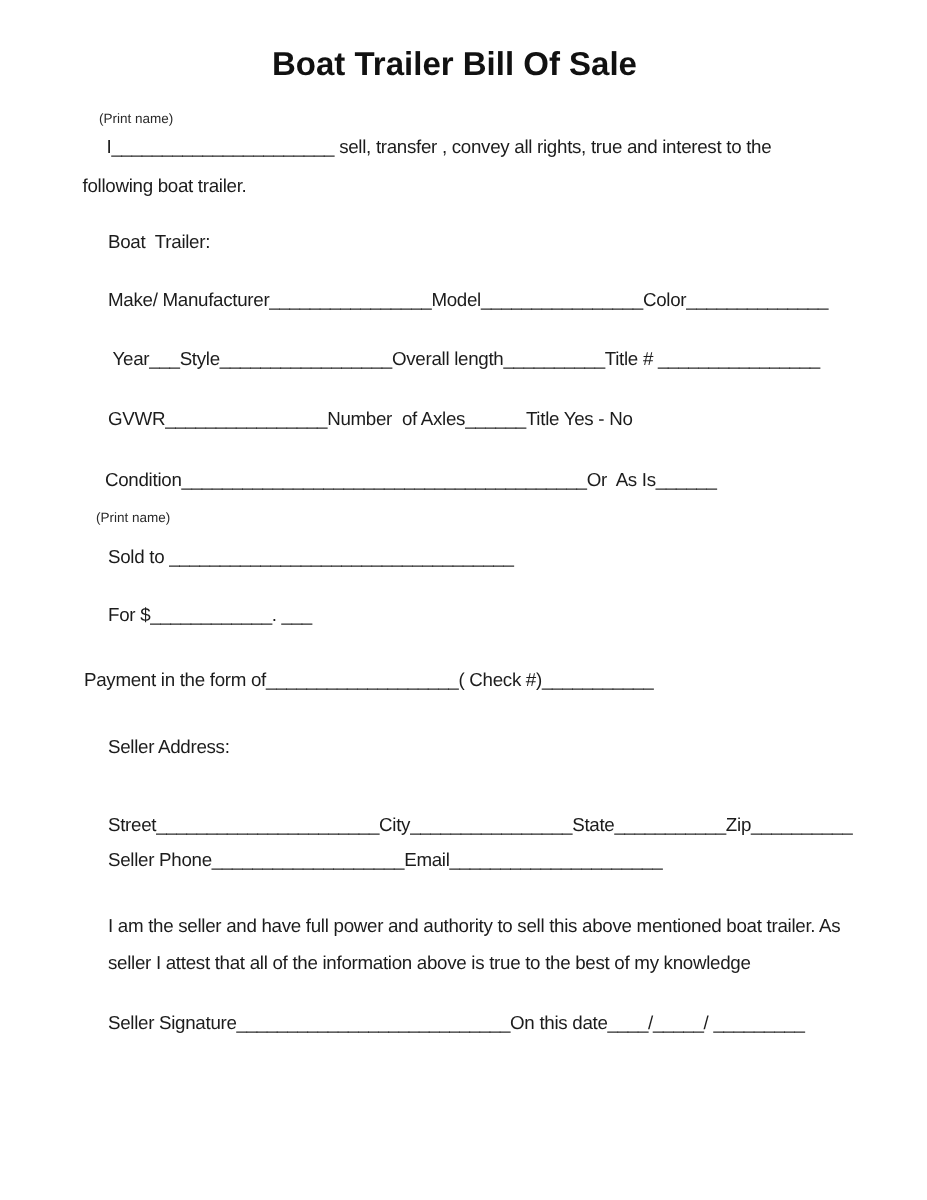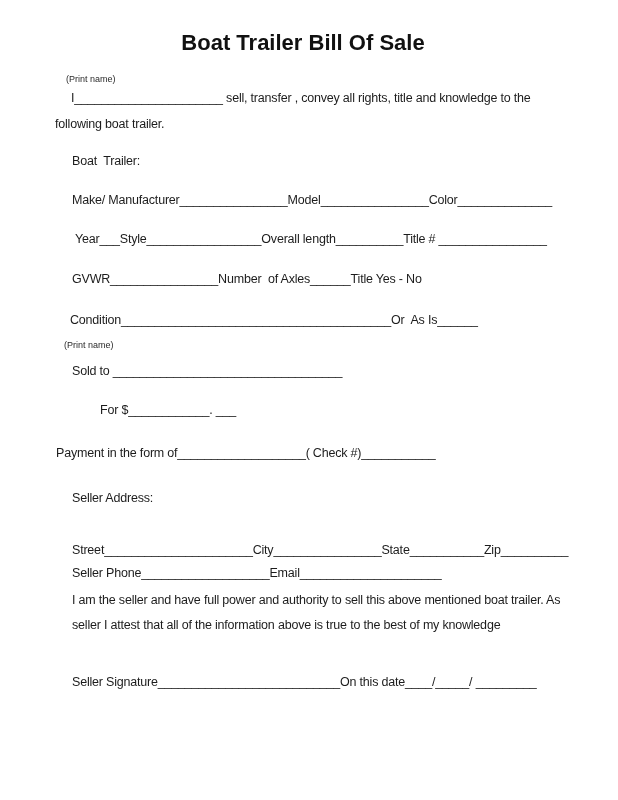--- a/index.html
+++ b/index.html
@@ -40,48 +40,49 @@
     letter-spacing: 0;
     color: #2a2a2a;
   }
   .para {
     position: absolute;
     width: 496px;
     font-size: 12.5px;
     letter-spacing: -0.2px;
     line-height: 25px;
     color: #1c1c1c;
+    margin-top: 17px;
   }
 </style>
 </head>
 <body>
 
 <div class="page">
 
   <div class="doc-title">Boat Trailer Bill Of Sale</div>
 
   <div class="small-note" style="top:74px; left:66px;">(Print name)</div>
 
-  <div class="line" style="top:91px; left:71px;">I______________________ sell, transfer , convey all rights, title and knowledge to the</div>
+  <div class="line" style="top:91px; left:71px;">I______________________ sell, transfer , convey all rights, true and interest to the</div>
   <div class="line" style="top:117px; left:55px;">following boat trailer.</div>
 
   <div class="line" style="top:154px; left:72px;">Boat  Trailer:</div>
 
   <div class="line" style="top:232px; left:72px;"> Year___Style_________________Overall length__________Title # ________________</div>
 
   <div class="line" style="top:193px; left:72px;">Make/ Manufacturer________________Model________________Color______________</div>
 
   <div class="line" style="top:272px; left:72px;">GVWR________________Number  of Axles______Title Yes - No</div>
 
   <div class="line" style="top:313px; left:70px;">Condition________________________________________Or  As Is______</div>
   <div class="small-note" style="top:340px; left:64px;">(Print name)</div>
 
   <div class="line" style="top:364px; left:72px;">Sold to __________________________________</div>
 
-  <div class="line" style="top:403px; left:72px;margin-left:28px;">For $____________. ___</div>
+  <div class="line" style="top:403px; left:72px;">For $____________. ___</div>
 
   <div class="line" style="top:446px; left:56px;">Payment in the form of___________________( Check #)___________</div>
 
   <div class="line" style="top:491px; left:72px;">Seller Address:</div>
   <div class="line" style="top:513px; left:72px;margin-top:30px;">Street______________________City________________State___________Zip__________</div>
 
   <div class="line" style="top:566px; left:72px;">Seller Phone___________________Email_____________________</div>
 
   <div class="para" style="top:588px; left:72px;">I am the seller and have full power and authority to sell this above mentioned boat trailer. As seller I attest that all of the information above is true to the best of my knowledge</div>
 

